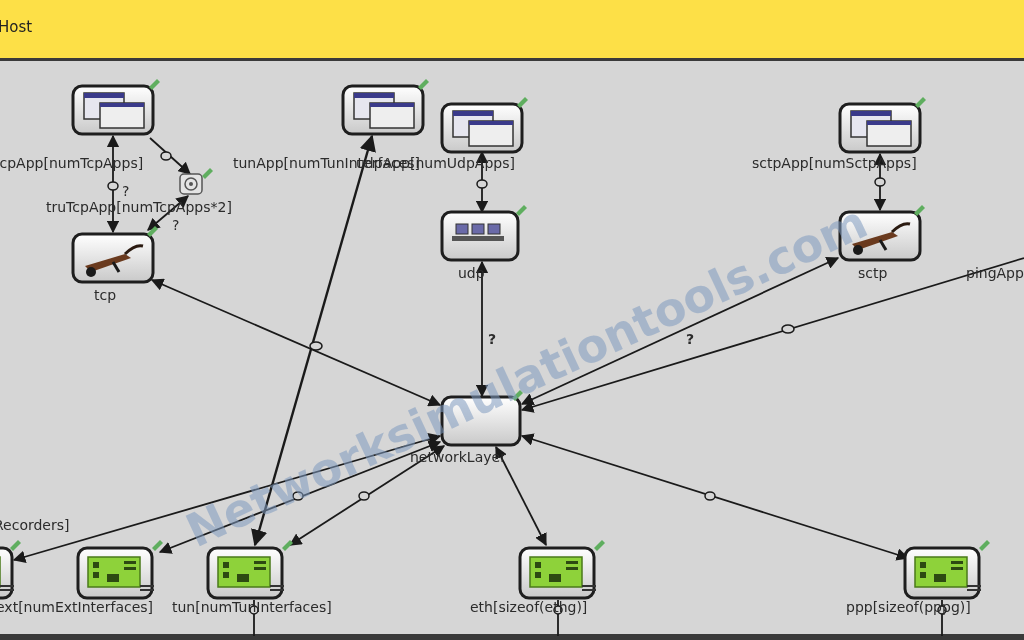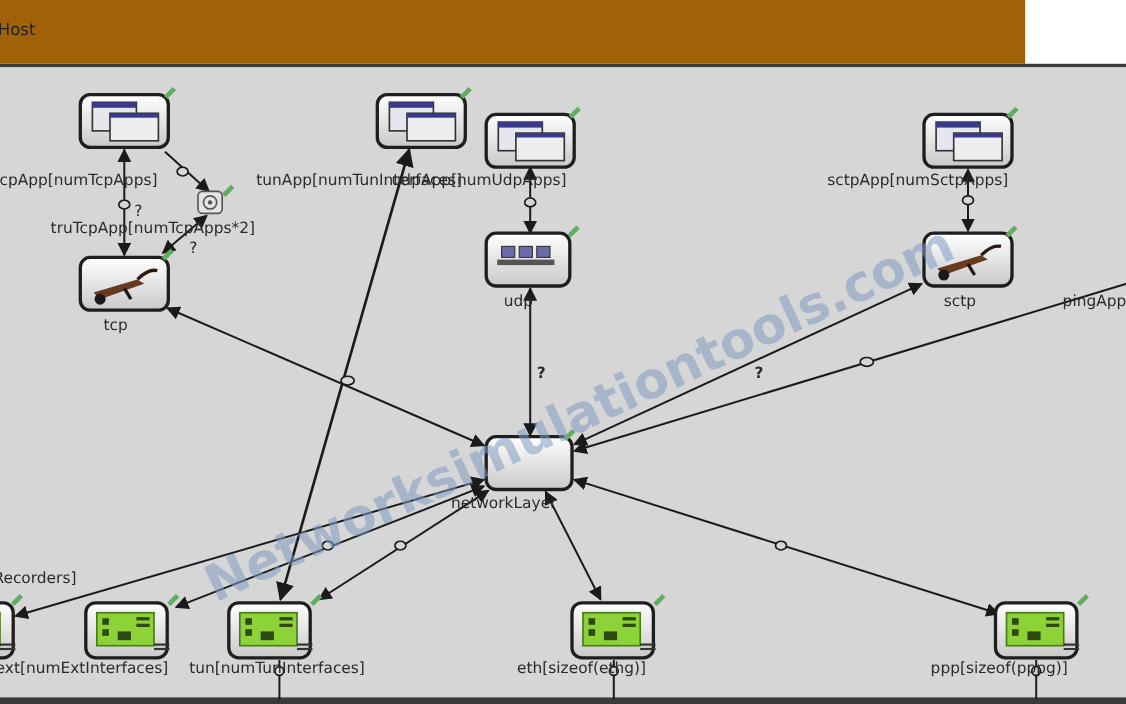--- a/index.html
+++ b/index.html
@@ -1,17 +1,17 @@
 <!DOCTYPE html>
 <html><head>
 <meta charset="utf-8">
 <style>
   html, body { margin:0; padding:0; }
   body { width:1024px; height:640px; overflow:hidden; background:#ffffff; font-family:"DejaVu Sans", sans-serif; position:relative; }
-  .title-bar { position:absolute; left:0; top:0; width:932px; height:58px; background:#a16207;text-decoration:underline; }
+  .title-bar { position:absolute; left:0; top:0; width:1024px; height:58px; background:#fde047;text-decoration:underline; }
   .title-text { position:absolute; left:-2px; top:18px; font-size:15px; color:#222; }
   .canvas { position:absolute; left:0; top:58px; width:1024px; height:578px; background:#d6d6d6; border-top:3px solid #3a3a3a; box-sizing:border-box; }
   .bottom-border { position:absolute; left:0; top:634px; width:1024px; height:6px; background:#3a3a3a; }
   svg { position:absolute; left:0; top:0; }
   .label { font-family:"DejaVu Sans", sans-serif; font-size:14px; fill:#2b2b2b; }
   .watermark { font-family:"DejaVu Sans", sans-serif; font-weight:bold; font-size:46px; fill:#7f9bbf; fill-opacity:0.55; }
 </style>
 </head>
 <body>
 

